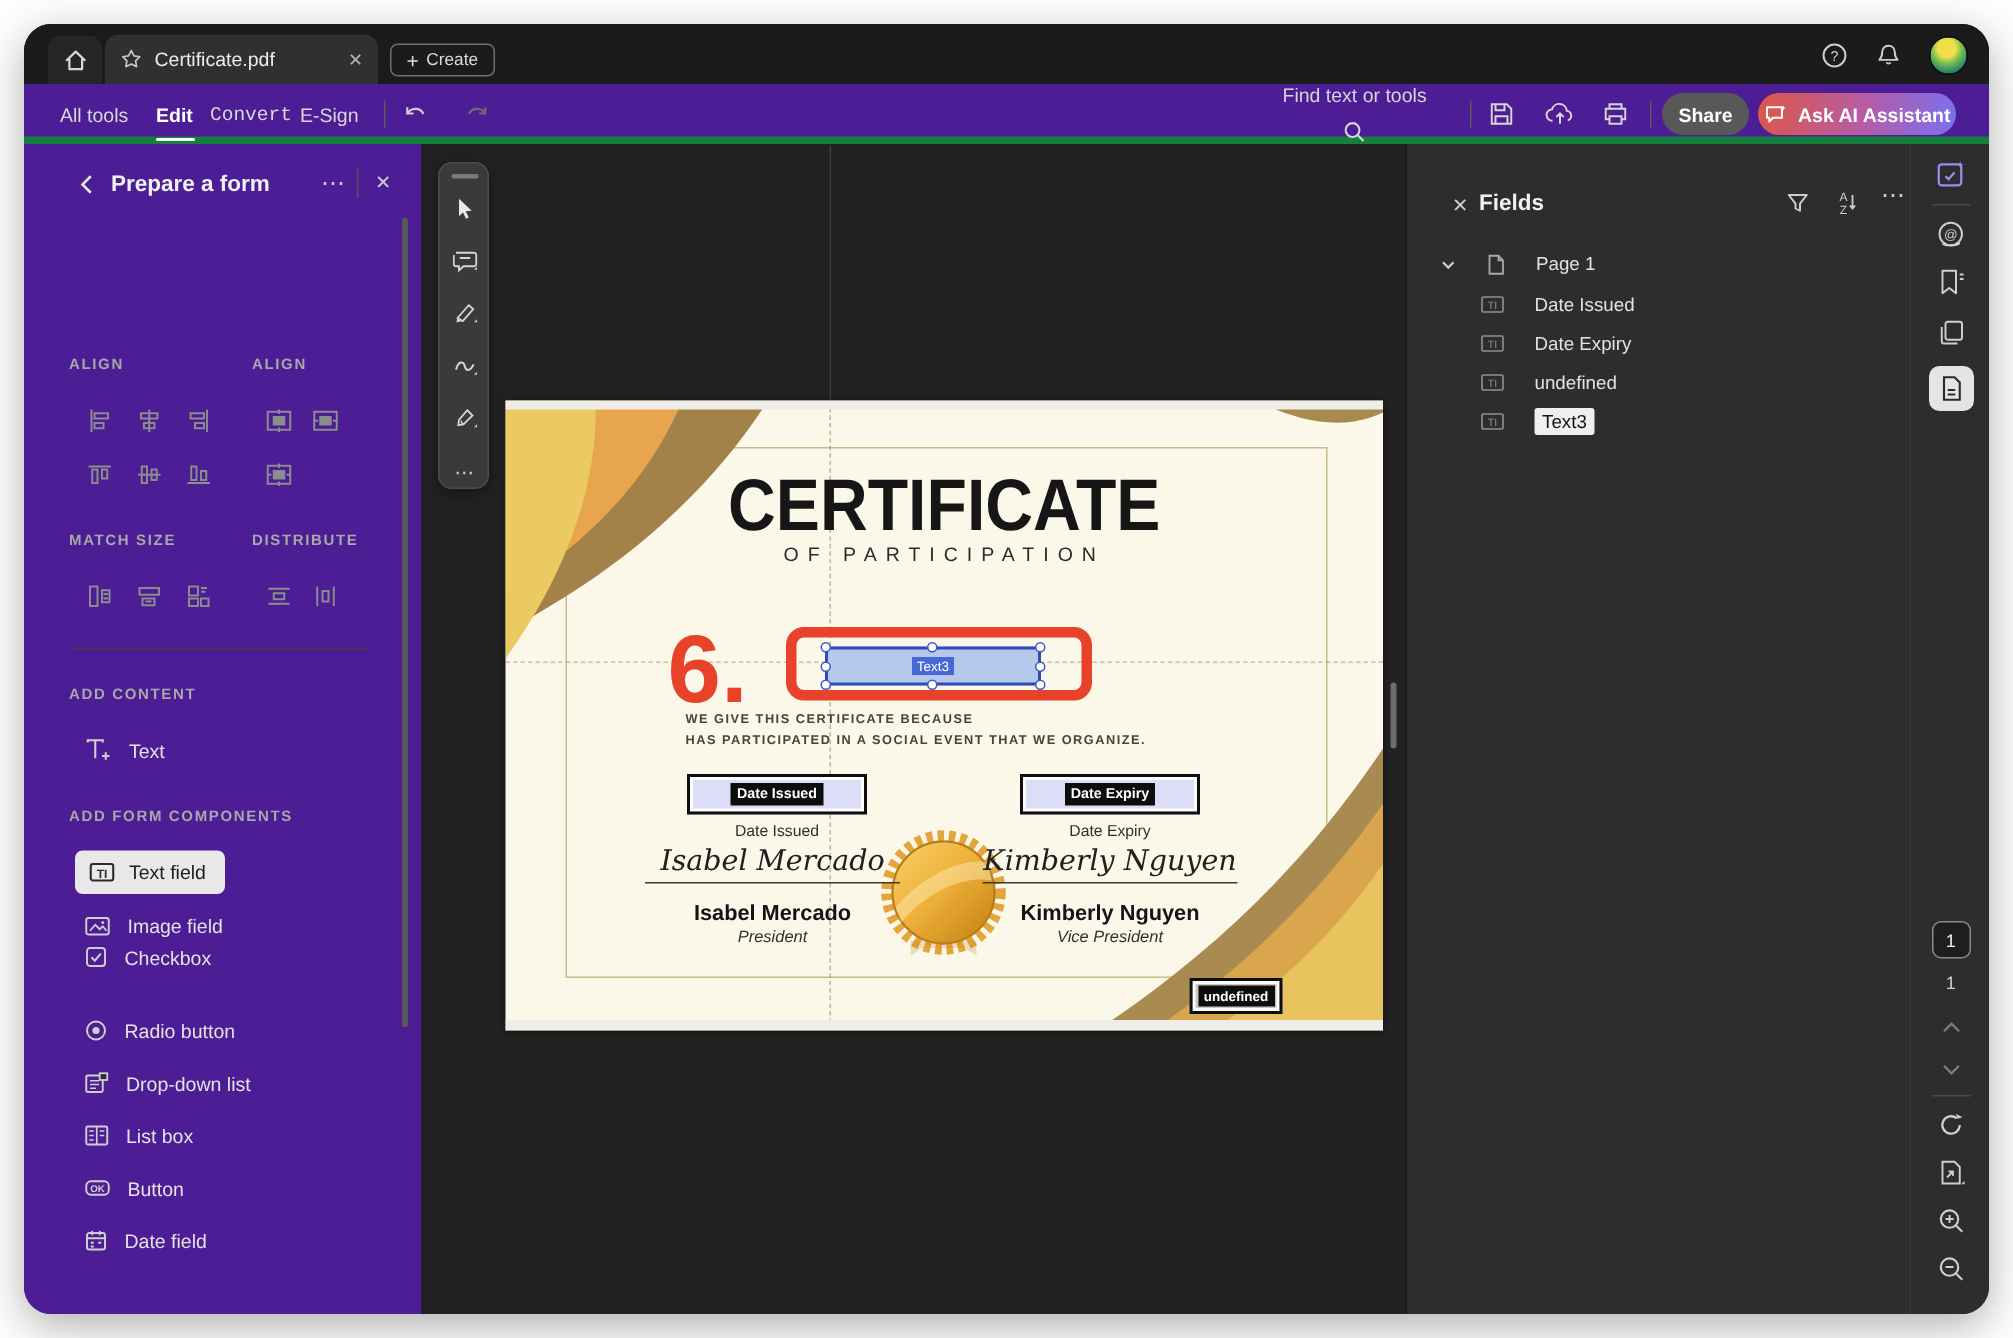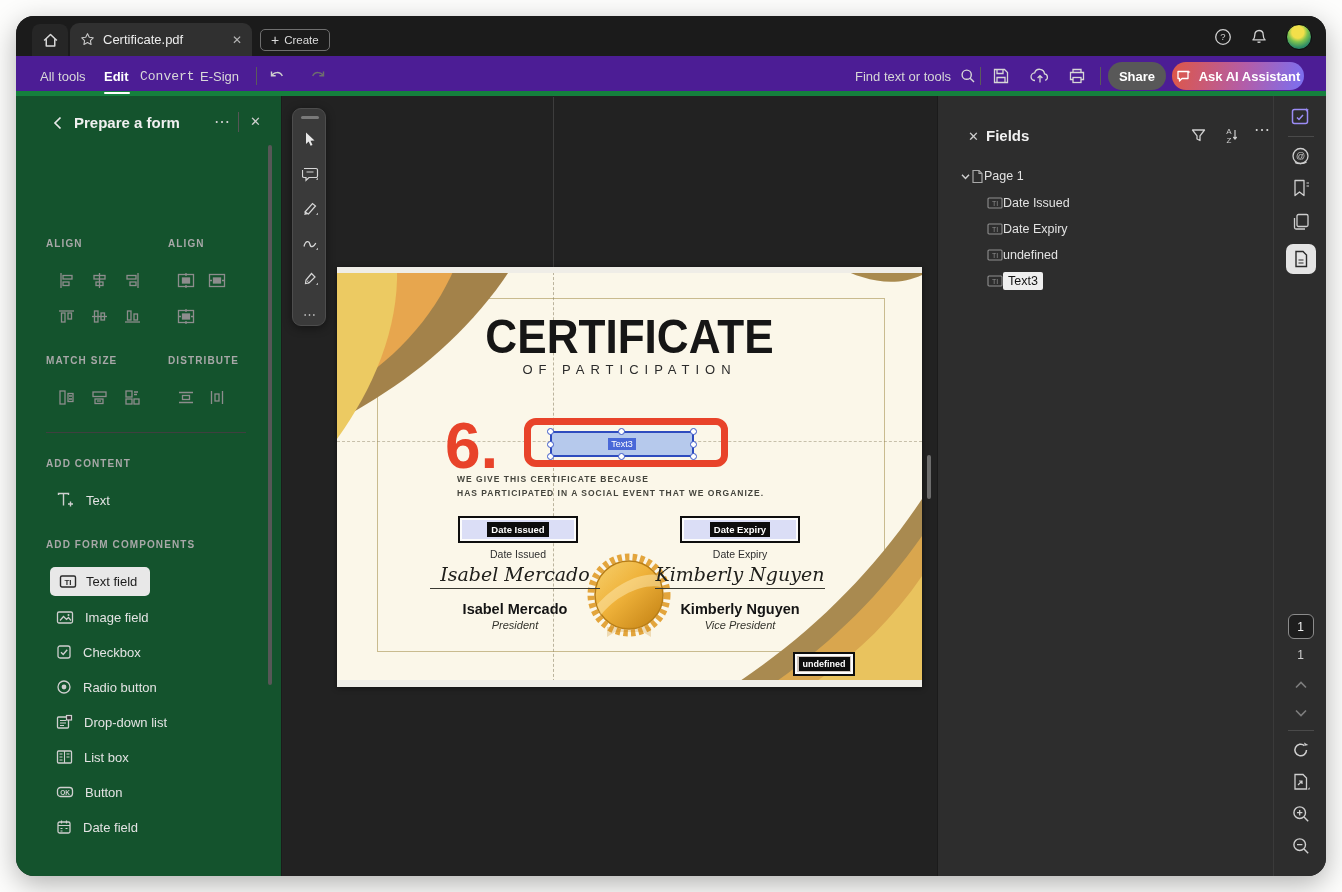--- a/index.html
+++ b/index.html
@@ -27,21 +27,21 @@
   .menu { position:absolute; top:0; height:40px; display:flex; align-items:center; color:#d9d9d9; font-size:13px; }
   .menu.active { color:#ffffff; font-weight:700; }
   .underline { position:absolute; height:2px; background:#ffffff; border-radius:1px; }
   .vdiv { position:absolute; width:1px; height:18px; top:11px; background:#5b5b5b; }
   .find { position:absolute; top:0; height:40px; display:flex; align-items:center; gap:9px; color:#d6d6d6; font-size:13px; }
   .pill { position:absolute; top:6px; height:28px; border-radius:15px; display:flex; align-items:center; justify-content:center; font-size:13px; font-weight:600; color:#fff; gap:7px; }
   .share-pill { background:#585858; width:58px; }
   .ai-pill { background:linear-gradient(100deg,#de5747 0%,#b35da8 55%,#7a70f2 100%); width:132px; }
 
   
-  .left-panel { position:absolute; left:0; top:80px; width:266px; height:780px; background:#14532d; border-right:1px solid #1b1b1b; }
+  .left-panel { position:absolute; left:0; top:80px; width:266px; height:780px; background:#4c1d95; border-right:1px solid #1b1b1b; }
   .lp-head { position:absolute; left:0; top:14px; width:100%; height:28px; color:#f0f0f0; }
   .lp-title { position:absolute; left:58px; top:4px; font-size:15px; font-weight:700; }
   .sec-label { position:absolute; color:#a8a8a8; font-size:10px; font-weight:700; letter-spacing:1.1px; }
   .tool-ico { position:absolute; width:22px; height:22px; display:flex; align-items:center; justify-content:center; }
   .comp { position:absolute; left:40px; display:flex; align-items:center; gap:11px; height:26px; color:#e3e3e3; font-size:13px; }
   .comp-sel { position:absolute; left:34px; height:29px; background:#e8e8e8; border-radius:5px; color:#1d1d1d; display:flex; align-items:center; gap:9px; padding:0 13px 0 9px; font-size:13px; }
   .scrollthumb { position:absolute; width:4px; border-radius:2px; background:#575757; }
 
   
   .doc-area { position:absolute; left:267px; top:80px; width:654px; height:780px; background:#222222; }
@@ -67,21 +67,21 @@
   .hdl { position:absolute; width:7px; height:7px; background:#ffffff; border:1.5px solid #3a57c9; border-radius:50%; }
   .sig-script { position:absolute; width:170px; text-align:center; font-family:"DejaVu Serif", serif; font-style:italic; font-size:19px; color:#20201c; border-bottom:1.5px solid #3a3a32; padding-bottom:3px; }
   .sig-name { position:absolute; width:170px; text-align:center; font-size:14.5px; font-weight:700; color:#141414; }
   .sig-role { position:absolute; width:170px; text-align:center; font-size:11px; font-style:italic; color:#33332c; }
   .anno-num { position:absolute; left:108px; top:142px; font-size:64px; font-weight:700; color:#e8432a; }
   .anno-rect { position:absolute; left:187px; top:151px; width:204px; height:49px; border:7px solid #e8432a; border-radius:12px; }
 
   
   .fields-panel { position:absolute; left:921px; top:80px; width:336px; height:780px; background:#2d2d2d; border-left:1px solid #1b1b1b; }
   .fp-title { position:absolute; left:48px; top:31px; font-size:15px; font-weight:700; color:#f0f0f0; }
-  .tree-row { position:absolute; display:flex; align-items:center; gap:0; color:#e2e2e2; font-size:12.5px; height:22px; }
+  .tree-row { position:absolute; display:flex; align-items:center; gap:20px; color:#e2e2e2; font-size:12.5px; height:22px; }
   .sel-chip { background:#efefef; color:#141414; padding:2px 5px; border-radius:2px; }
 
   
   .rail { position:absolute; left:1257px; top:80px; width:53px; height:780px; background:#2d2d2d; border-left:1px solid #3a3a3a; }
   .rail-item { position:absolute; left:0; width:53px; display:flex; align-items:center; justify-content:center; }
   .rail-sel { background:#e4e4e4; border-radius:7px; width:30px; height:30px; margin:auto; display:flex; align-items:center; justify-content:center; }
   .pagebox { width:26px; height:25px; border:1px solid #8b8b8b; border-radius:6px; background:#1e1e1e; color:#f0f0f0; font-size:12px; display:flex; align-items:center; justify-content:center; }
   .doc-scroll { position:absolute; left:911px; top:439px; width:4px; height:44px; border-radius:2px; background:#6d6d6d; }
 </style>
 </head>
@@ -139,21 +139,21 @@
           <path d="M3.7 8.6c1.8-3.6 8.5-4.6 10.6.4" fill="none" stroke="#cfcfcf" stroke-width="1.4"></path>
         </svg>
     </span>
     <span class="ico abs" style="left:292px; top:11px;">
       <svg width="19" height="18" viewBox="0 0 19 18">
           <path d="M15.5 4.5v4.2h-4.2" fill="none" stroke="#6e6e6e" stroke-width="1.4"></path>
           <path d="M15.3 8.6c-1.8-3.6-8.5-4.6-10.6.4" fill="none" stroke="#6e6e6e" stroke-width="1.4"></path>
         </svg>
     </span>
 
-    <div class="find" style="left:839px;">
+    <div class="find" style="left:839px;flex-direction:column;">
       <span>Find text or tools</span>
       <span class="ico">
         <svg width="16" height="16" viewBox="0 0 16 16">
             <circle cx="6.7" cy="6.7" r="4.6" fill="none" stroke="#d6d6d6" stroke-width="1.4"></circle>
             <path d="M10.2 10.2 L14 14" stroke="#d6d6d6" stroke-width="1.4"></path>
           </svg>
       </span>
     </div>
     <div class="vdiv" style="left:964px;"></div>
     <span class="ico abs" style="left:976px; top:11px;">
@@ -336,21 +336,21 @@
     <div class="comp" style="top:508px;">
       <span class="ico">
         <svg width="18" height="15" viewBox="0 0 18 15">
             <rect x="1.5" y="2" width="15" height="11" rx="1.5" fill="none" stroke="#cfcfcf" stroke-width="1.3"></rect>
             <path d="M4 10.5l3.5-4 3 3 2-2 2.5 3" fill="none" stroke="#cfcfcf" stroke-width="1.2"></path>
             <circle cx="12.5" cy="5" r="1" fill="#cfcfcf"></circle>
           </svg>
       </span>
       <span>Image field</span>
     </div>
-    <div class="comp" style="top:543px;">
+    <div class="comp" style="top:529px;">
       <span class="ico">
         <svg width="16" height="16" viewBox="0 0 16 16">
             <rect x="2" y="2" width="12" height="12" rx="2" fill="none" stroke="#cfcfcf" stroke-width="1.3"></rect>
             <path d="M5 8.2l2.2 2.3 4-4.8" fill="none" stroke="#cfcfcf" stroke-width="1.4"></path>
           </svg>
       </span>
       <span>Checkbox</span>
     </div>
     <div class="comp" style="top:578px;">
       <span class="ico">

